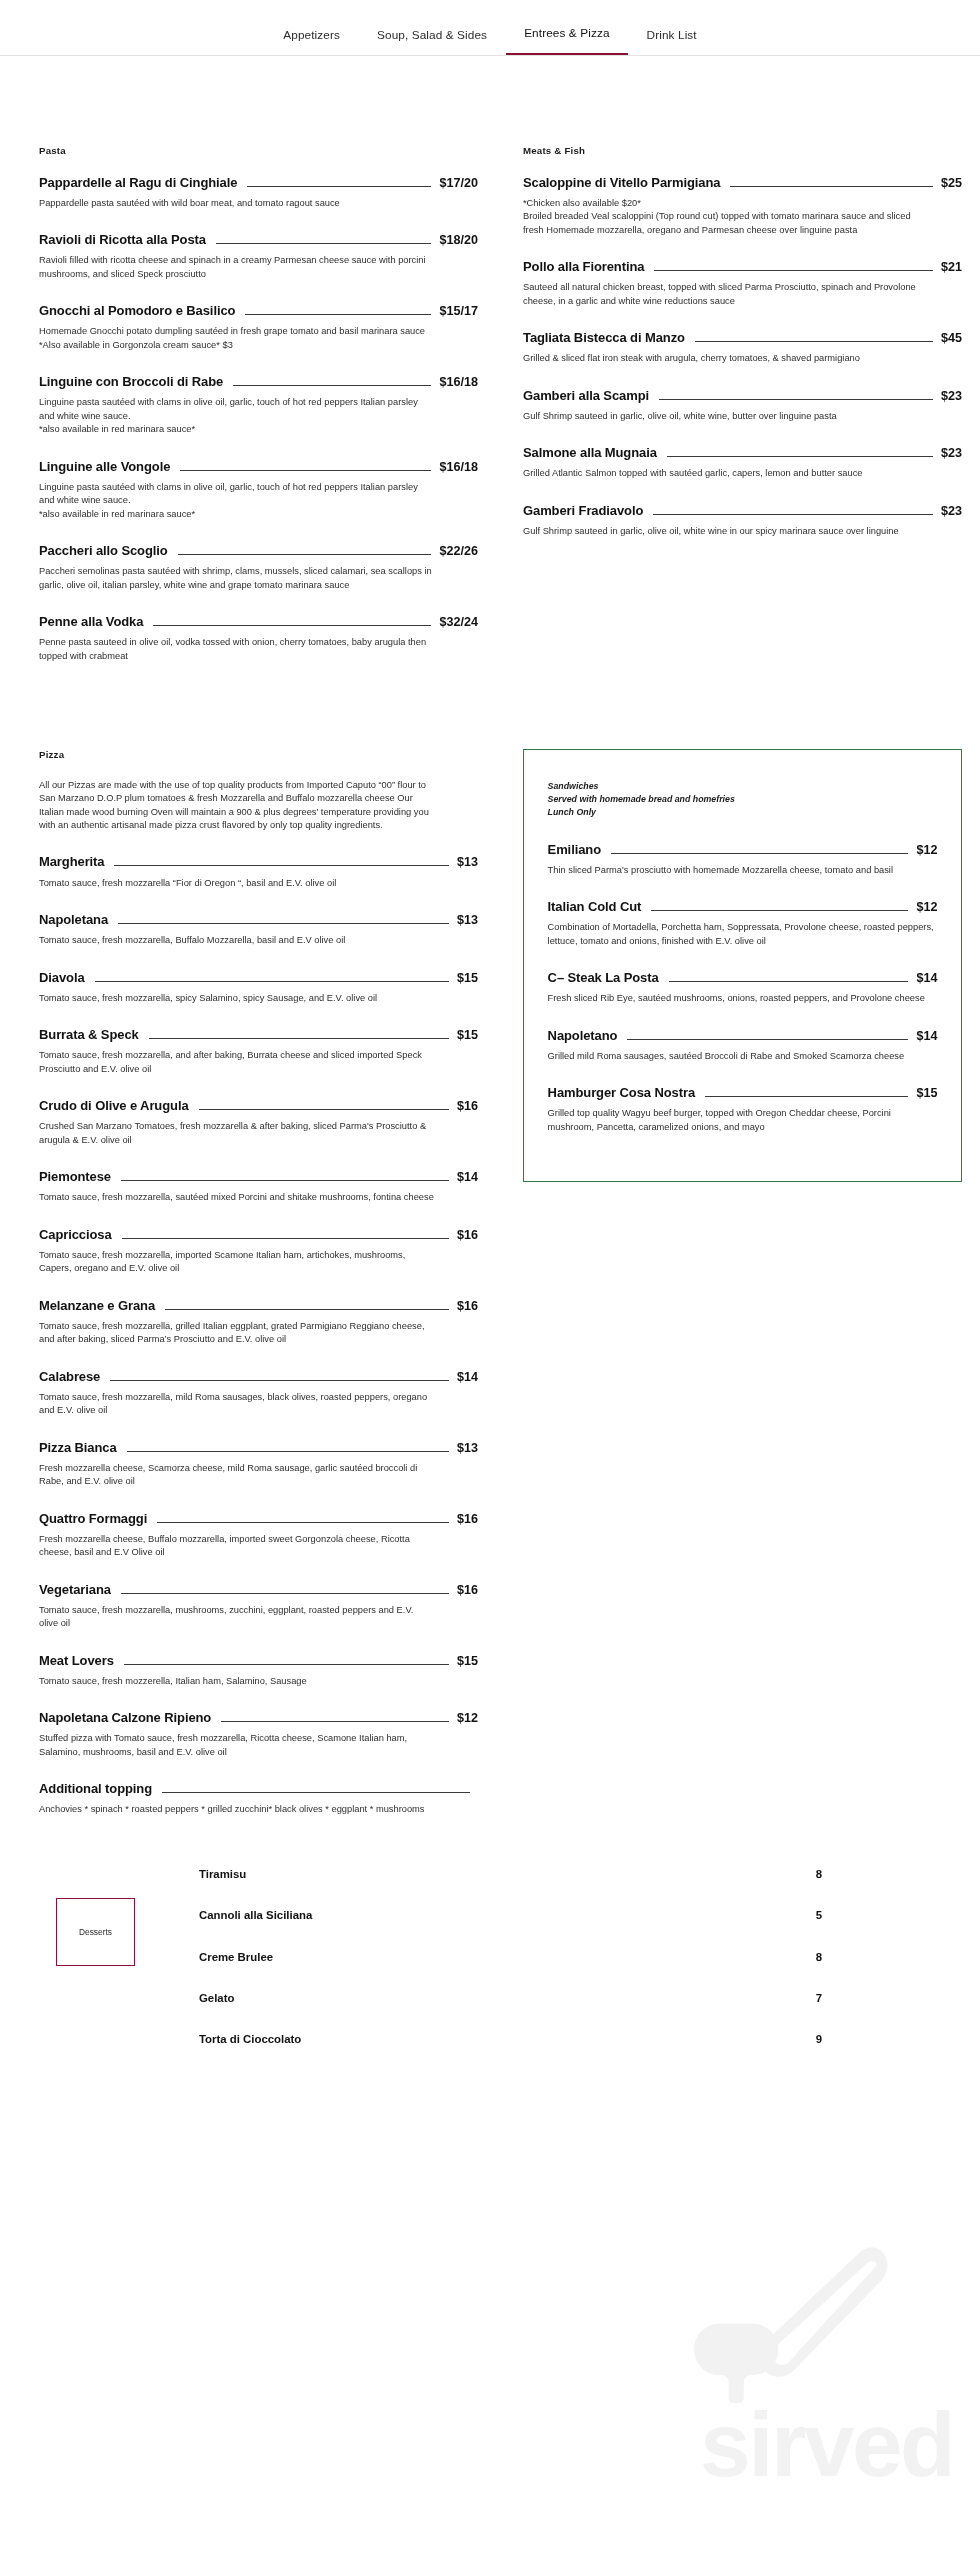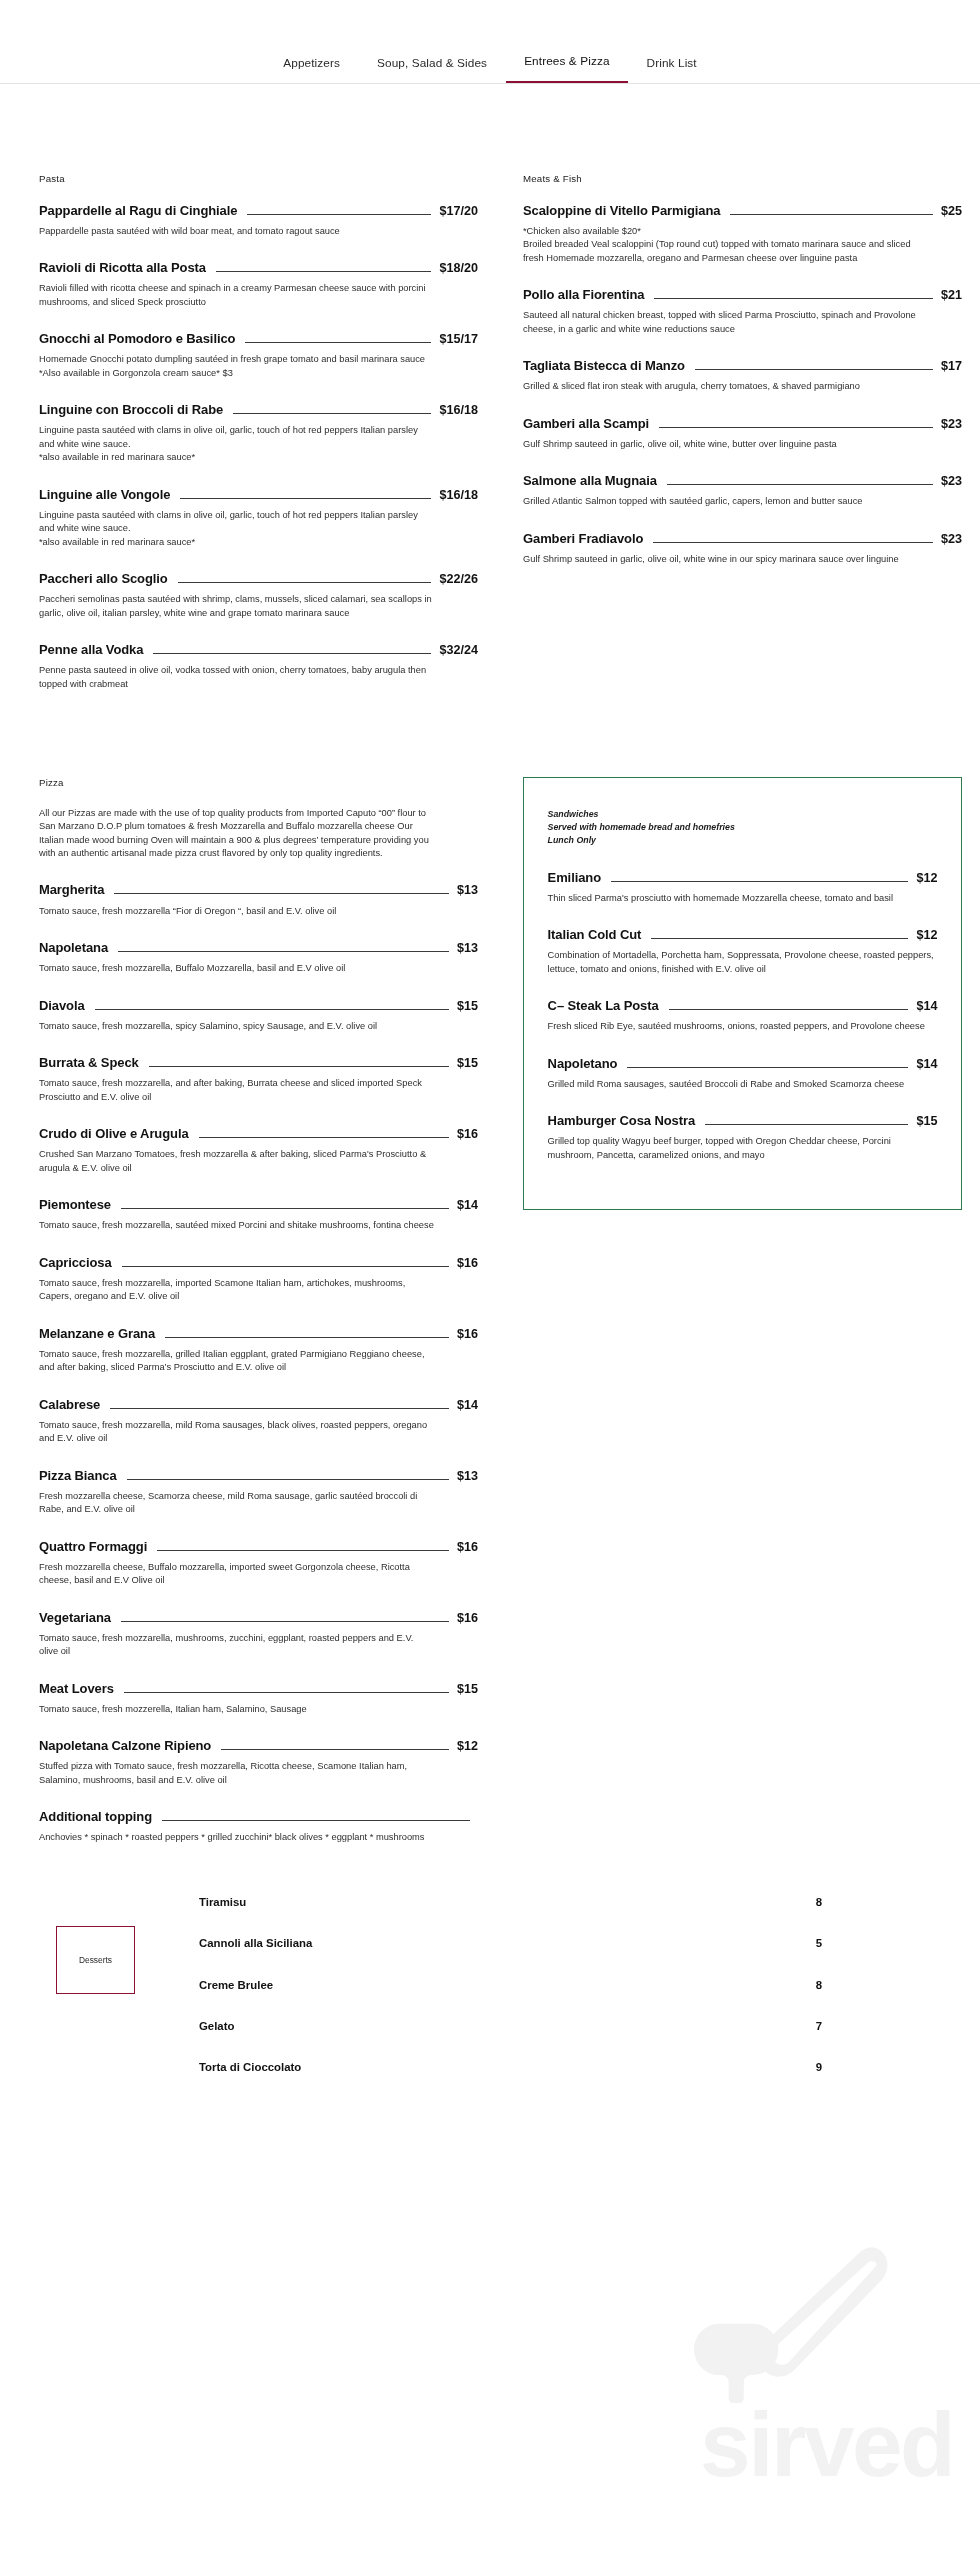--- a/index.html
+++ b/index.html
@@ -18,21 +18,20 @@
 
   
   .navbar {
     height: 56px;
     border-bottom: 0.8px solid #e3e3e3;
     display: flex;
     align-items: flex-end;
     justify-content: center;
     gap: 0px;
     box-sizing: border-box;
-    margin-top: 28px;
   }
   .nav-tab {
     font-size: 11.8px;
     color: #2b2b2b;
     padding: 0 18.5px 13.5px 18.5px;
     white-space: nowrap;
     letter-spacing: 0.1px;
     cursor: pointer;
   }
   .nav-tab.active {
@@ -51,21 +50,21 @@
     gap: 45px;
     align-items: flex-start;
   }
   .col {
     width: 439px;
     flex: 0 0 439px;
   }
 
   .section-label {
     font-size: 9.7px;
-    font-weight: normal;
+    font-weight: bold;
     color: #1b1b1b;
     letter-spacing: 0.2px;
     margin-bottom: 18.5px;
   }
 
   
   .item { margin-bottom: 22px; }
   .item-head {
     display: flex;
     align-items: baseline;
@@ -274,21 +273,21 @@
               <span class="item-name">Pollo alla Fiorentina</span>
               <span class="leader"></span>
               <span class="item-price">$21</span>
             </div>
             <div class="item-desc">Sauteed all natural chicken breast, topped with sliced Parma Prosciutto, spinach and Provolone cheese, in a garlic and white wine reductions sauce</div>
           </div>
           <div class="item">
             <div class="item-head">
               <span class="item-name">Tagliata Bistecca di Manzo</span>
               <span class="leader"></span>
-              <span class="item-price">$17</span>
+              <span class="item-price">$45</span>
             </div>
             <div class="item-desc">Grilled &amp; sliced flat iron steak with arugula, cherry tomatoes, &amp; shaved parmigiano</div>
           </div>
           <div class="item">
             <div class="item-head">
               <span class="item-name">Gamberi alla Scampi</span>
               <span class="leader"></span>
               <span class="item-price">$23</span>
             </div>
             <div class="item-desc">Gulf Shrimp sauteed in garlic, olive oil, white wine, butter over linguine pasta</div>

